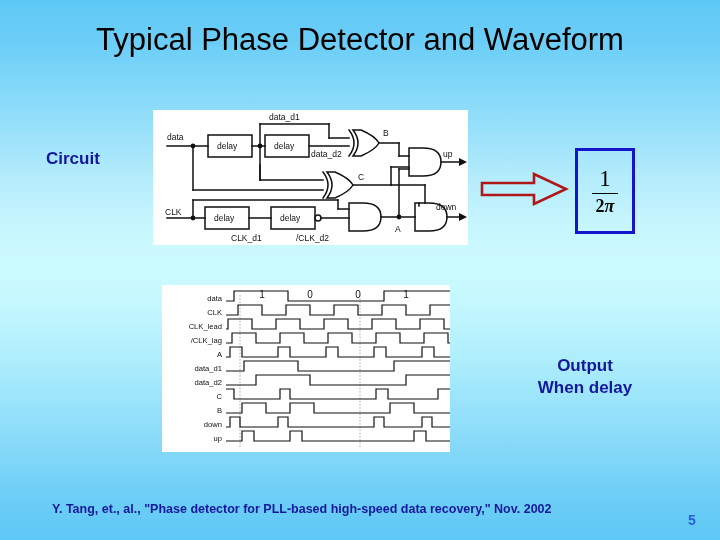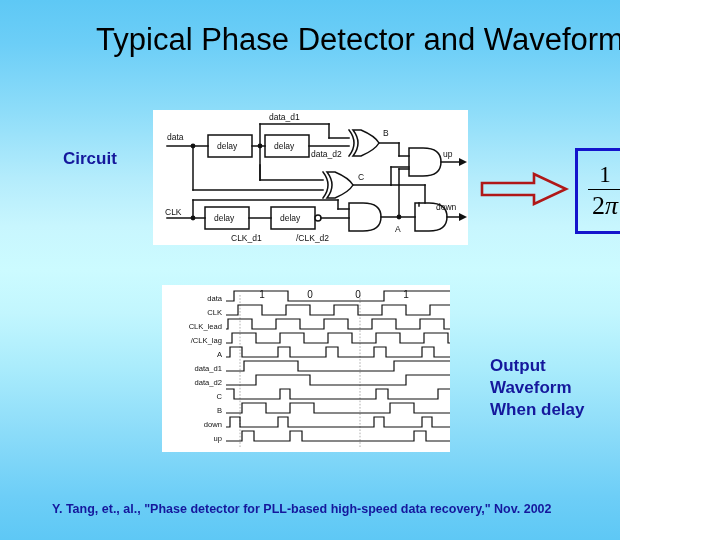--- a/index.html
+++ b/index.html
@@ -7,21 +7,21 @@
     padding: 0;
   }
   body {
     width: 720px;
     height: 540px;
     overflow: hidden;
     font-family: "Liberation Sans", sans-serif;
   }
   #slide {
     position: relative;
-    width: 620px;
+    width: 720px;
     height: 540px;
     background: linear-gradient(to bottom,
         #5ec8f5 0%,
         #6ccef7 8%,
         #8cdcf9 20%,
         #b4ecfc 33%,
         #c8f6fe 42%,
         #ccfbff 50%,
         #c2f6fe 58%,
         #aaecfc 68%,
@@ -50,27 +50,26 @@
     color: #15189c;
     font-size: 17px;
     font-weight: bold;
     line-height: 1.28;
   }
   #caption-circuit {
     left: 46px;
     top: 148px;
     width: 130px;
     text-align: left;
-    margin-left: 17px;
   }
   #caption-output {
     left: 490px;
     top: 355px;
     width: 190px;
-    text-align: left;
+    text-align: center;
   }
 
   
   .picbox {
     position: absolute;
     background: #ffffff;
   }
   #circuit-box {
     left: 153px;
     top: 110px;
@@ -110,24 +109,25 @@
     padding: 0 4px 1px 4px;
     display: block;
   }
   .frac .bar {
     display: block;
     height: 1px;
     background: #000;
     margin: 2px 0 2px 0;
   }
   .frac .den {
-    font-size: 26px;
+    font-size: 18px;
     padding: 1px 4px 0 4px;
     display: block;
     font-style: italic;
+    font-weight: bold;
   }
   .frac .den .two { font-style: normal; }
 
   
   #arrow {
     position: absolute;
     left: 480px;
     top: 172px;
     width: 90px;
     height: 34px;
@@ -158,21 +158,20 @@
 <div id="slide">
 
   <div id="title">Typical Phase Detector and Waveform</div>
 
   <div class="caption" id="caption-circuit">
     <div>Circuit</div>
   </div>
 
   <div class="caption" id="caption-output">
     <div>Output</div>
-    <div>Waveform</div>
     <div>When delay</div>
   </div>
 
   <div class="picbox" id="circuit-box">
     <svg width="315" height="135" viewBox="0 0 315 135">
       <g stroke="#111" stroke-width="1.5" fill="none" stroke-linecap="square">
 
         <line x1="14" y1="36" x2="55" y2="36"></line>
         <circle cx="40" cy="36" r="2.4" fill="#111" stroke="none"></circle>
 

